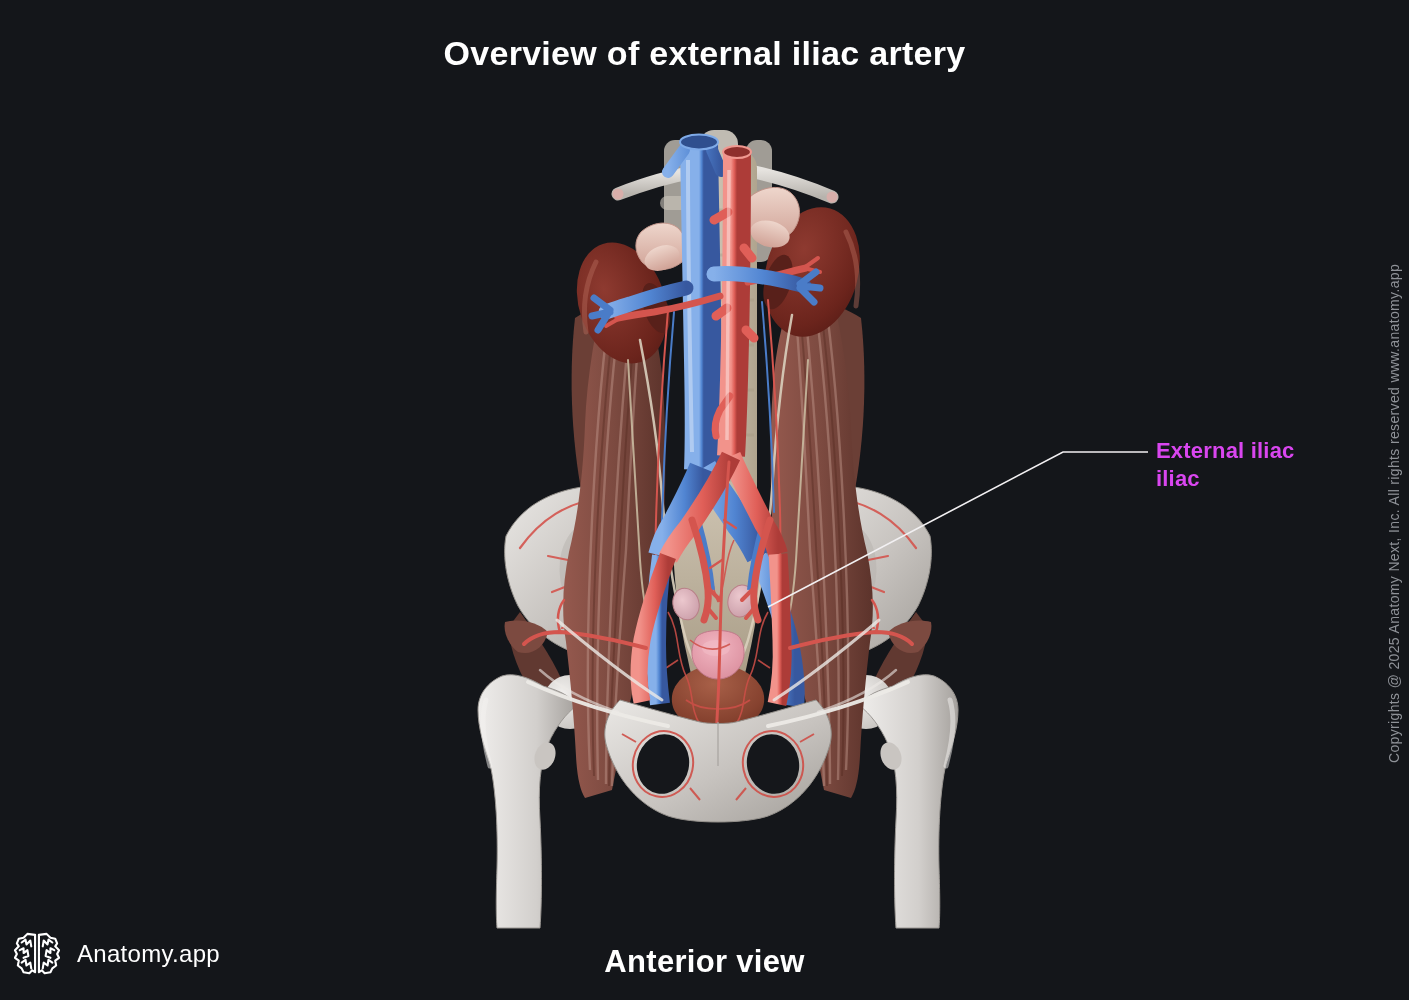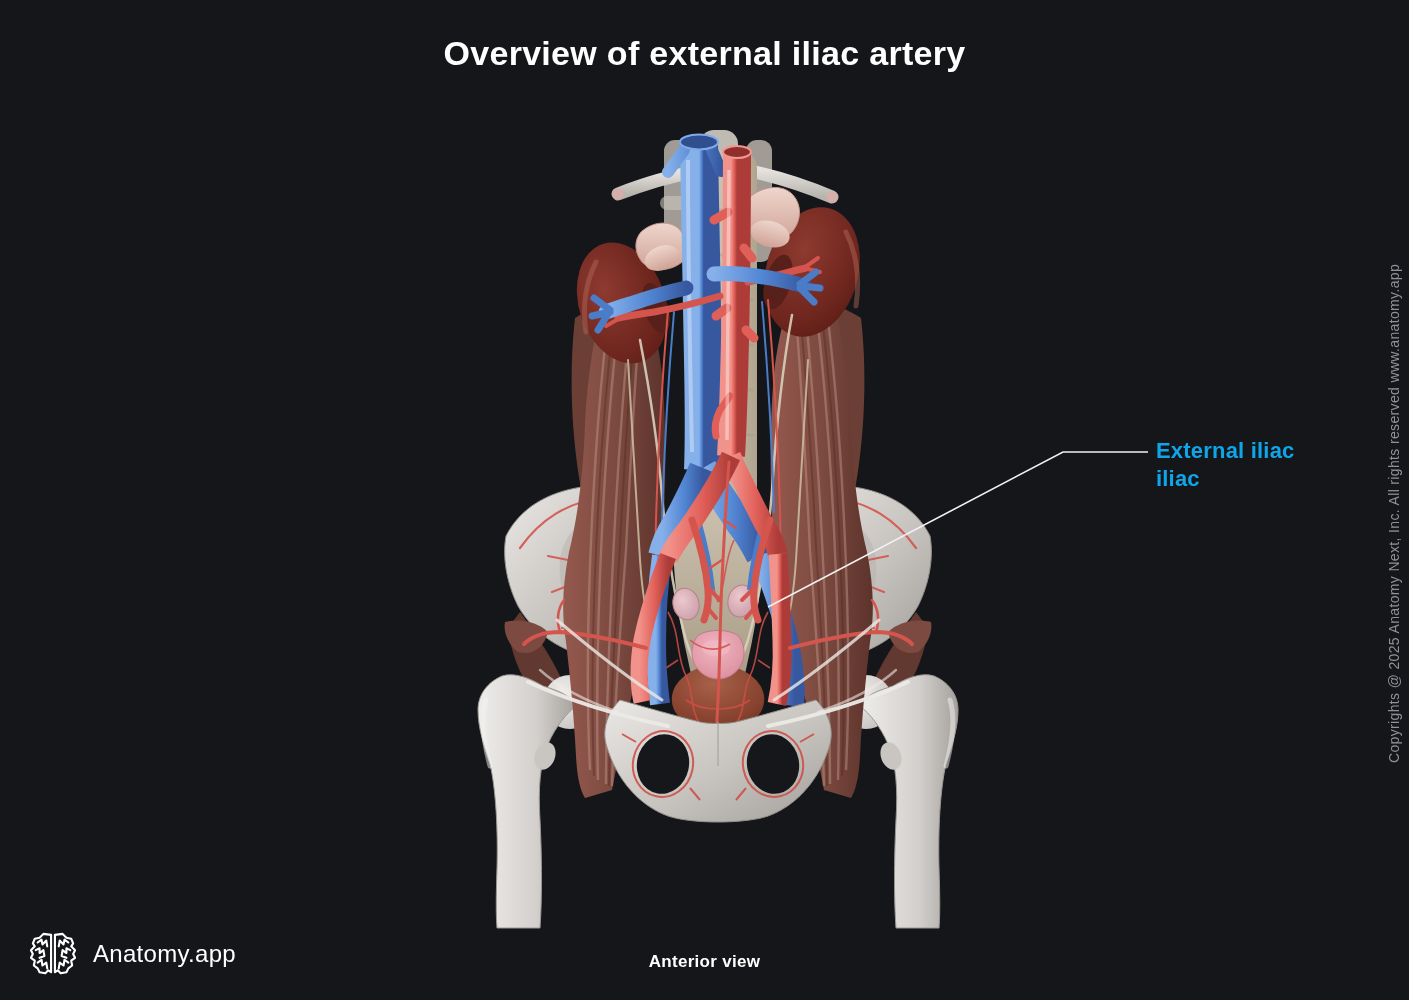--- a/index.html
+++ b/index.html
@@ -7,37 +7,37 @@
     position:relative;width:1409px;height:1000px;overflow:hidden;
     background:#14161a;
     font-family:"Liberation Sans","DejaVu Sans",sans-serif;
   }
   .title{
     position:absolute;top:34px;left:0;right:0;text-align:center;
     color:#ffffff;font-size:34px;font-weight:700;letter-spacing:.3px;
   }
   .anatomy{position:absolute;left:0;top:0;width:1409px;height:1000px;}
   .annotation{
-    position:absolute;left:1156px;top:437px;color:#0ea5e9;
+    position:absolute;left:1156px;top:437px;color:#d946ef;
     font-size:22px;font-weight:600;line-height:28px;letter-spacing:.2px;
   }
   .copyright{
     position:absolute;right:4px;top:228px;height:570px;width:22px;
     writing-mode:vertical-rl;transform:rotate(180deg);
     display:flex;align-items:center;justify-content:center;
     color:#8f9298;font-size:14px;letter-spacing:.35px;white-space:nowrap;
   }
   .brand{
-    position:absolute;left:28px;top:931px;display:flex;align-items:center;gap:15px;
+    position:absolute;left:12px;top:931px;display:flex;align-items:center;gap:15px;
     color:#ffffff;
   }
   .brand .brand-name{font-size:24px;font-weight:500;letter-spacing:.3px;}
   .view-caption{
     position:absolute;top:944px;left:0;right:0;text-align:center;
-    color:#ffffff;font-size:17px;font-weight:600;letter-spacing:.3px;margin-top:8px;
+    color:#ffffff;font-size:31px;font-weight:600;letter-spacing:.3px;
   }
 </style>
 </head>
 <body>
 
 <div class="stage">
 
   <div class="title">Overview of external iliac artery</div>
 
   <svg class="anatomy" viewBox="0 0 1409 1000" role="img" aria-label="3D render, anterior view of the pelvic region: abdominal aorta and inferior vena cava between the kidneys, iliac vessels descending over the psoas muscles into the pelvis, with hip bones and femurs; the external iliac artery is labeled">

